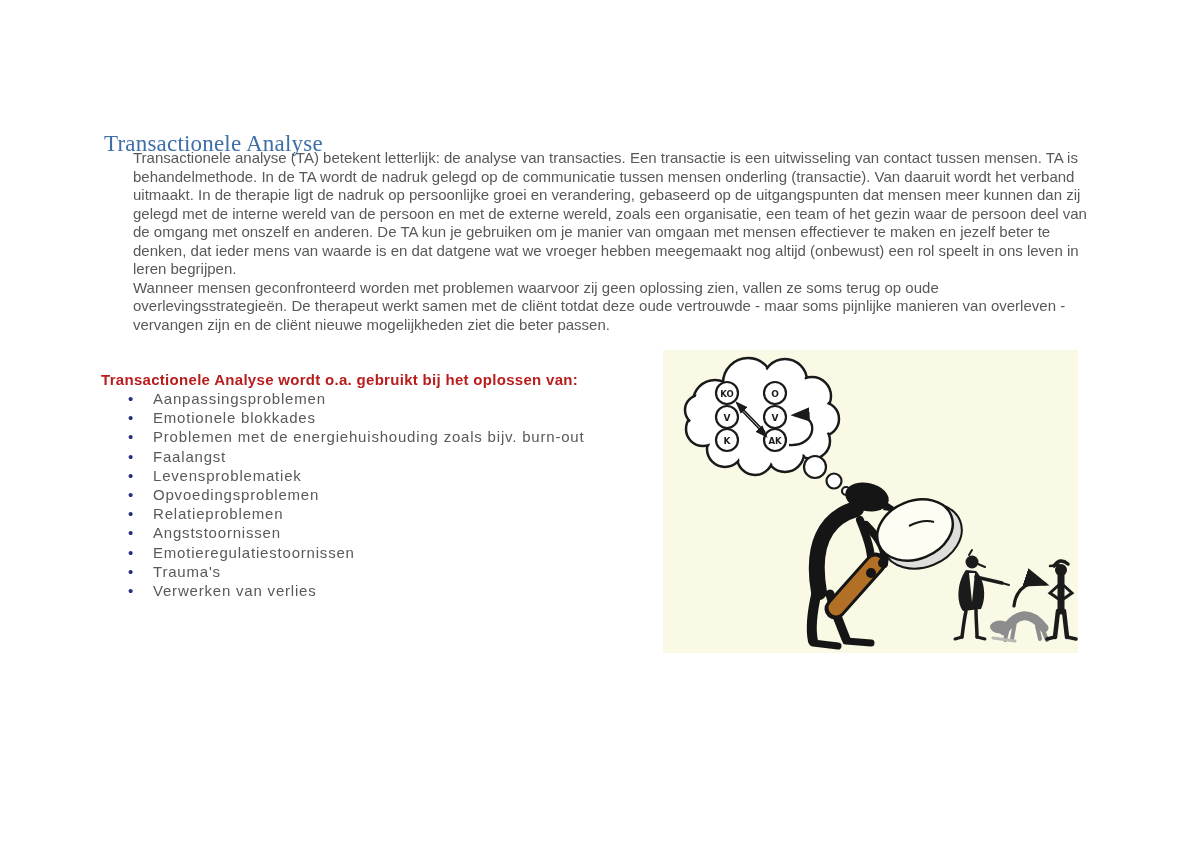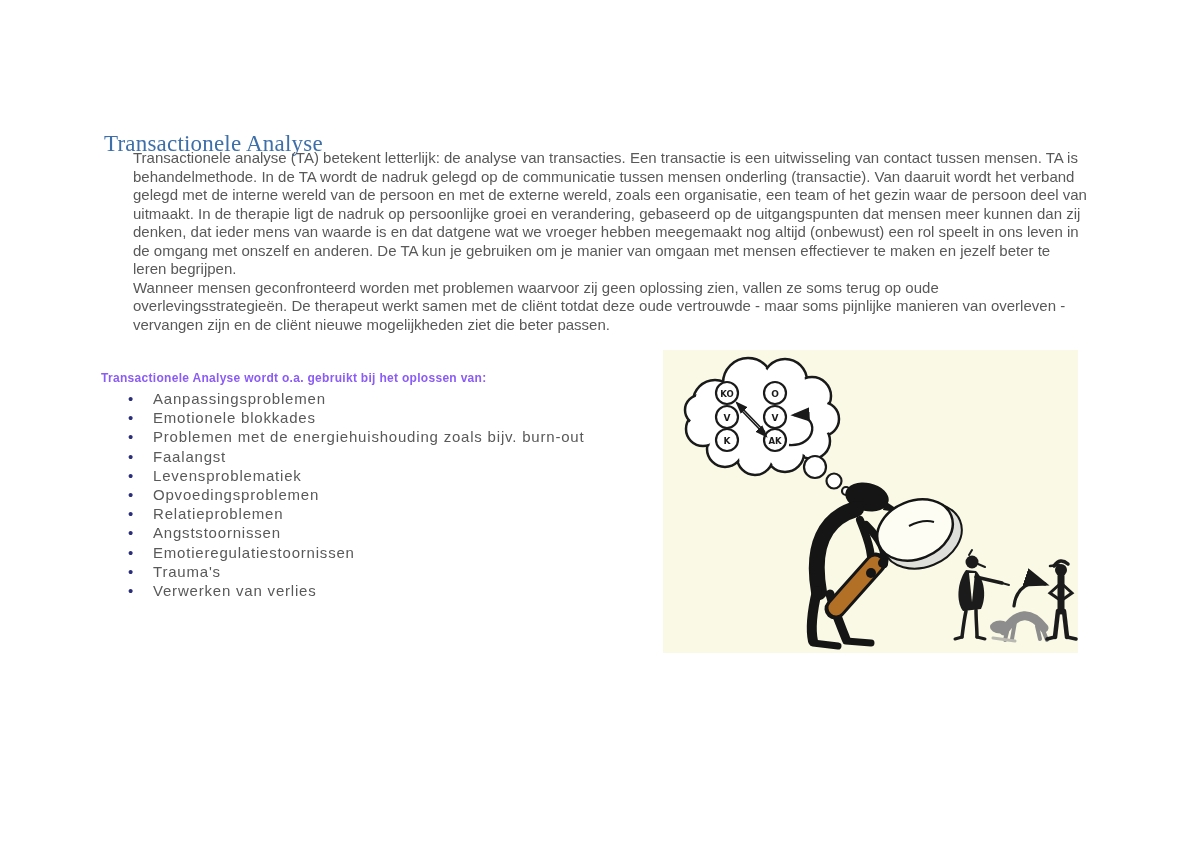--- a/index.html
+++ b/index.html
@@ -4,43 +4,43 @@
 <style>
   html,body{margin:0;padding:0;background:#ffffff;}
   .page{position:relative;width:1200px;height:849px;background:#ffffff;overflow:hidden;
         font-family:"Liberation Sans",sans-serif;}
   .title{position:absolute;left:104px;top:116px;
          font-family:"Liberation Serif",serif;font-size:23px;font-weight:500;
          color:#3f6fa8;letter-spacing:0.2px;white-space:nowrap;}
   .paras{position:absolute;left:101px;top:149px;}
   .pline{font-size:15px;line-height:18.55px;color:#595959;white-space:nowrap;margin-left:32px;}
   .list-heading{position:absolute;left:101px;top:371px;
-                font-size:12px;font-weight:bold;color:#8b5cf6;
+                font-size:15px;font-weight:bold;color:#b91c1c;
                 letter-spacing:0.3px;white-space:nowrap;}
   .ta-list{position:absolute;left:101px;top:389px;margin:0;padding:0;list-style:none;}
   .ta-list li{position:relative;padding-left:52px;font-size:15px;line-height:19.2px;
               color:#595959;letter-spacing:0.8px;white-space:nowrap;}
   .bullet{position:absolute;left:27px;top:0;color:#2a2d7c;font-size:15px;}
   .illustration{position:absolute;left:663px;top:350px;width:415px;height:303px;}
   .illustration svg{display:block;width:415px;height:303px;}
 </style>
 </head>
 <body>
 
 <div class="page">
 
   <h1 class="title">Transactionele Analyse</h1>
 
   <div class="paras">
     <div class="pline">Transactionele analyse (TA) betekent letterlijk: de analyse van transacties. Een transactie is een uitwisseling van contact tussen mensen. TA is</div>
     <div class="pline">behandelmethode. In de TA wordt de nadruk gelegd op de communicatie tussen mensen onderling (transactie). Van daaruit wordt het verband</div>
+    <div class="pline">uitmaakt. In de therapie ligt de nadruk op persoonlijke groei en verandering, gebaseerd op de uitgangspunten dat mensen meer kunnen dan zij</div>
     <div class="pline">gelegd met de interne wereld van de persoon en met de externe wereld, zoals een organisatie, een team of het gezin waar de persoon deel van</div>
-    <div class="pline">uitmaakt. In de therapie ligt de nadruk op persoonlijke groei en verandering, gebaseerd op de uitgangspunten dat mensen meer kunnen dan zij</div>
+    <div class="pline">de omgang met onszelf en anderen. De TA kun je gebruiken om je manier van omgaan met mensen effectiever te maken en jezelf beter te</div>
     <div class="pline">denken, dat ieder mens van waarde is en dat datgene wat we vroeger hebben meegemaakt nog altijd (onbewust) een rol speelt in ons leven in</div>
-    <div class="pline">de omgang met onszelf en anderen. De TA kun je gebruiken om je manier van omgaan met mensen effectiever te maken en jezelf beter te</div>
     <div class="pline">leren begrijpen.</div>
     <div class="pline">Wanneer mensen geconfronteerd worden met problemen waarvoor zij geen oplossing zien, vallen ze soms terug op oude</div>
     <div class="pline">overlevingsstrategieën. De therapeut werkt samen met de cliënt totdat deze oude vertrouwde - maar soms pijnlijke manieren van overleven -</div>
     <div class="pline">vervangen zijn en de cliënt nieuwe mogelijkheden ziet die beter passen.</div>
   </div>
 
   <div class="list-heading">Transactionele Analyse wordt o.a. gebruikt bij het oplossen van:</div>
 
   <ul class="ta-list">
     <li><span class="bullet">•</span><span>Aanpassingsproblemen</span></li>

